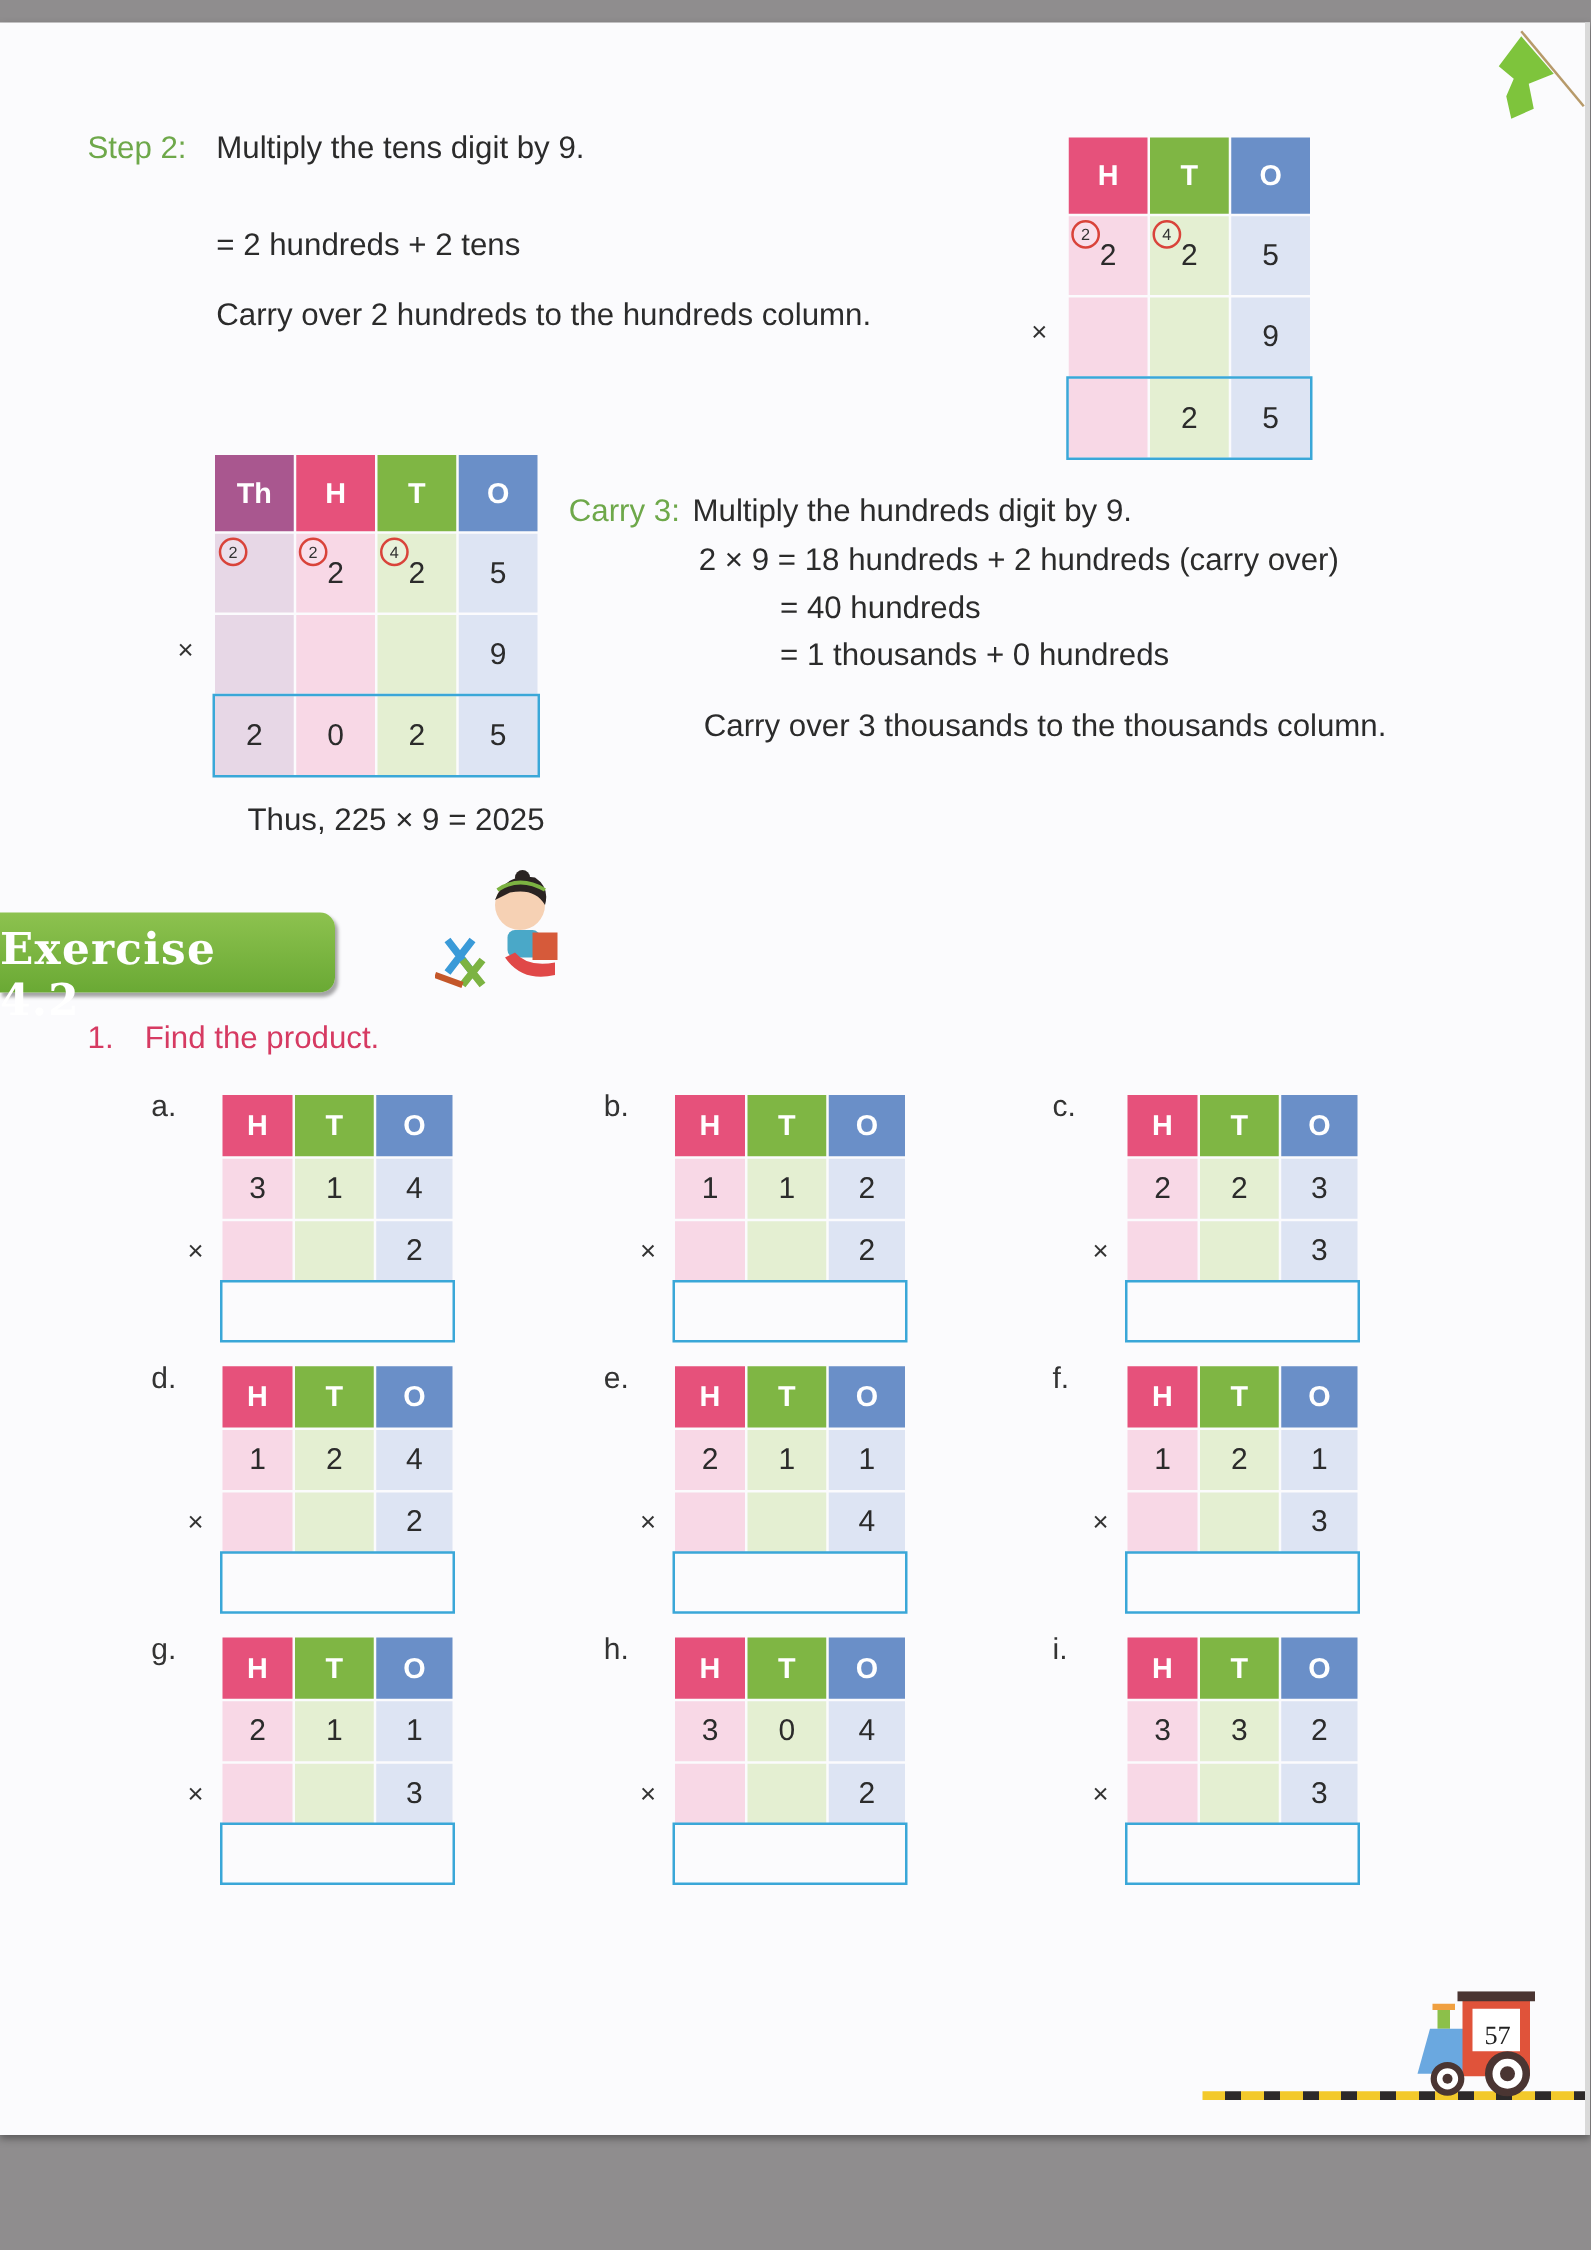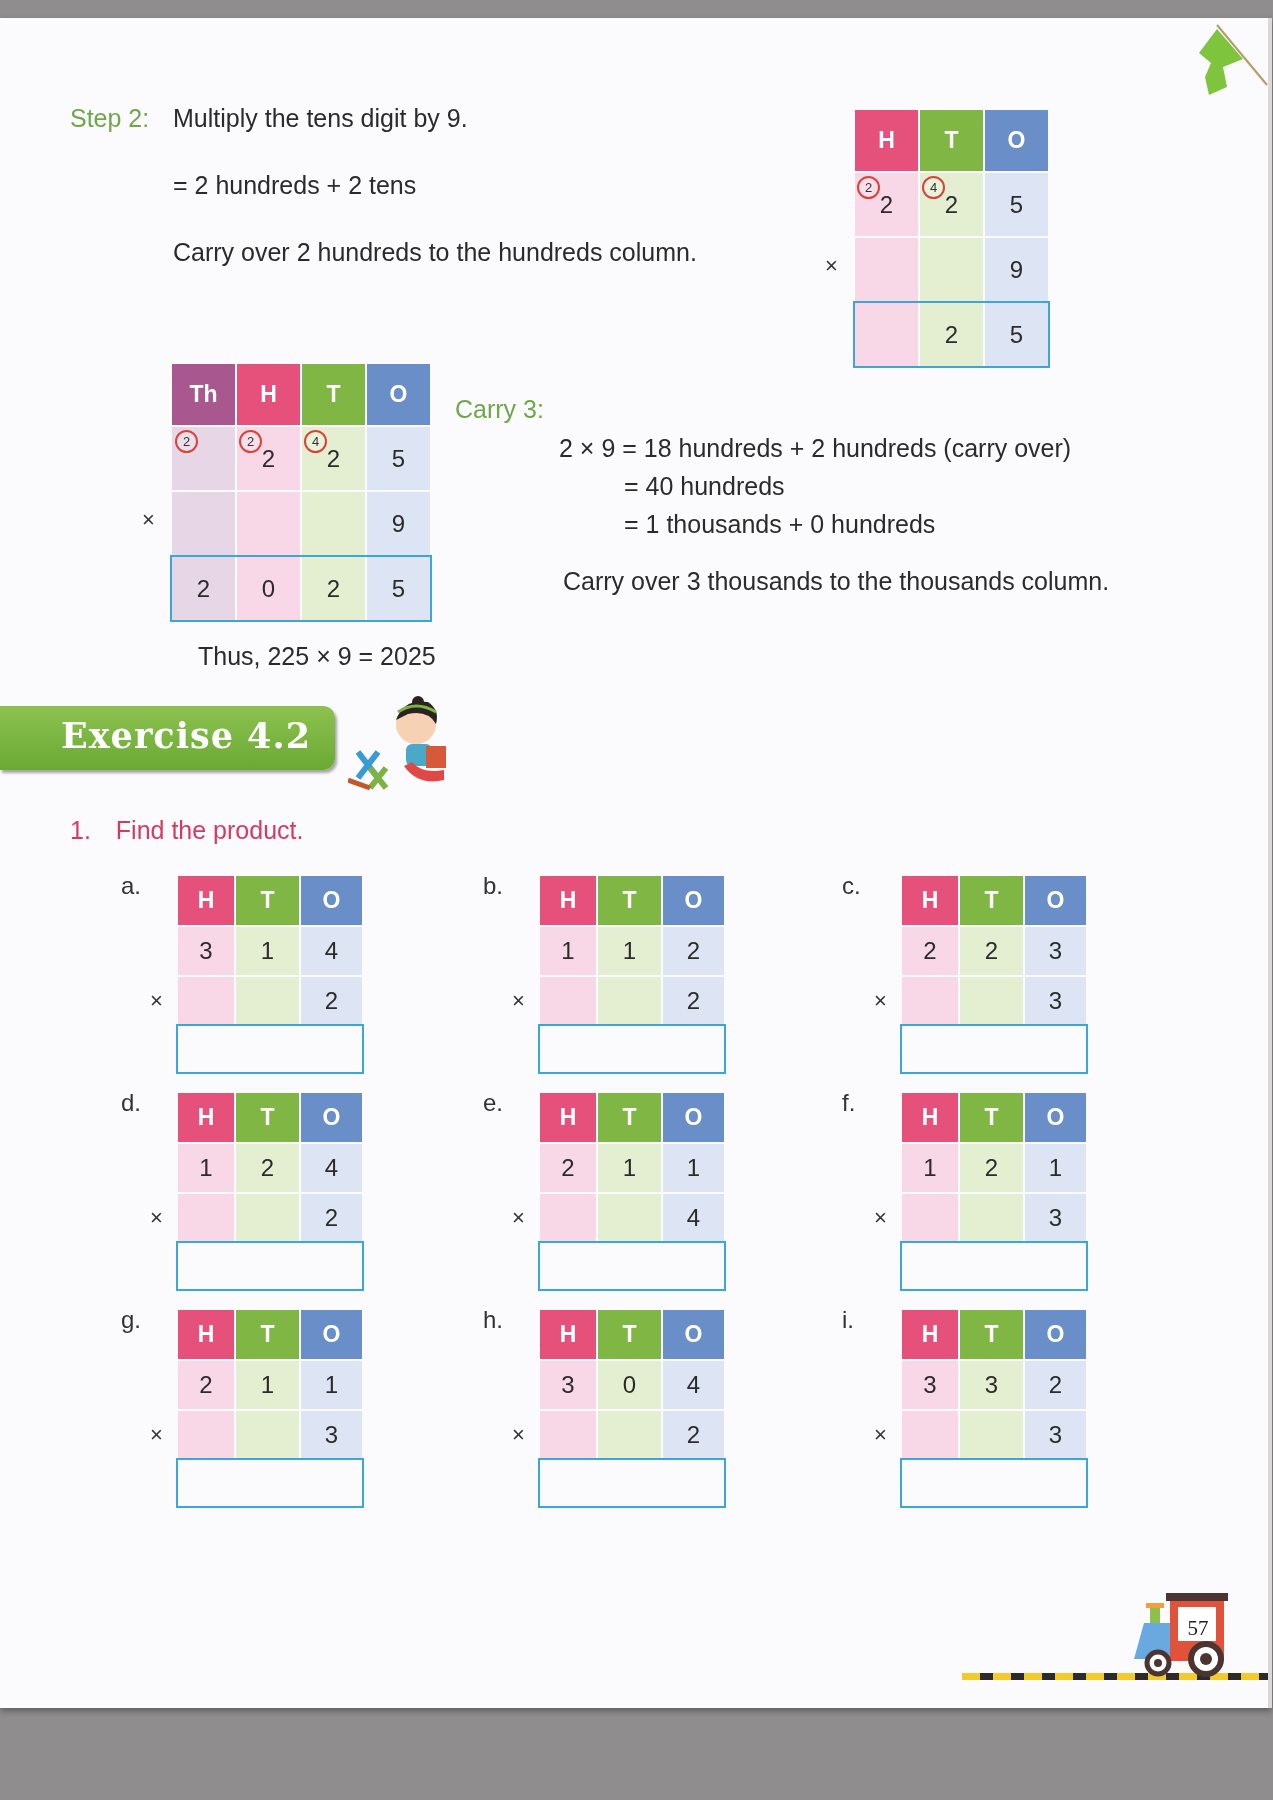--- a/index.html
+++ b/index.html
@@ -34,21 +34,21 @@
   .c-t  { background: #7fb644; }
   .c-o  { background: #6a8fc8; }
   .l-th { background: #e7d7e6; }
   .l-h  { background: #f8d8e6; }
   .l-t  { background: #e4efd2; }
   .l-o  { background: #dde4f3; }
   .ans-box { position: absolute; border: 2px solid #3aa7d8; box-sizing: border-box; }
   .times { position: absolute; font-size: 22px; color: #333; }
   .q-label { position: absolute; font-size: 24px; color: #333; }
   .exercise-banner {
-    position: absolute; left: 0; top: 688px; width: 335px; height: 64px;
+    position: absolute; left: 0; top: 712px; width: 268px; height: 64px;
     background: linear-gradient(180deg, #8dc24f 0%, #6aa934 100%);
     border-radius: 0 12px 12px 0;
     box-shadow: 2px 3px 3px rgba(0,0,0,0.35);
   }
   .exercise-banner span {
     position: absolute; right: 24px; top: 9px; font-family: "DejaVu Serif", serif;
     font-weight: bold; font-size: 35px; color: #fff; letter-spacing: 1px;
   }
   .find-text { position: absolute; left: 70px; top: 798px; font-size: 25px; color: #d63a62; }
   .track {
@@ -61,21 +61,21 @@
 
 <div class="page">
 
   <svg class="abs" style="left:1185px;top:5px" width="85" height="80">
     <line x1="32" y1="2" x2="82" y2="62" stroke="#b79a6a" stroke-width="2"></line>
     <path d="M32 6 L58 36 L38 44 L42 64 L24 72 L20 54 L26 40 L14 30 Z" fill="#7ec43c"></path>
   </svg>
 
   <div class="abs step-label" style="left:70px;top:86px">Step 2:</div>
   <div class="abs body-text" style="left:173px;top:86px">Multiply the tens digit by 9.</div>
-  <div class="abs body-text" style="left:173px;top:153px">= 2 hundreds + 2 tens</div>
+  <div class="abs body-text" style="left:173px;top:164px">= 2 hundreds + 2 tens</div>
   <div class="abs body-text" style="left:173px;top:220px">Carry over 2 hundreds to the hundreds column.</div>
 
   <div class="pv" style="left:855px;top:92px">
     <div class="hdr c-h" style="left:0;top:0;width:63px;height:61px">H</div>
     <div class="hdr c-t" style="left:65px;top:0;width:63px;height:61px">T</div>
     <div class="hdr c-o" style="left:130px;top:0;width:63px;height:61px">O</div>
     <div class="cell l-h" style="left:0;top:63px;width:63px;height:63px">2</div>
     <div class="cell l-t" style="left:65px;top:63px;width:63px;height:63px">2</div>
     <div class="cell l-o" style="left:130px;top:63px;width:63px;height:63px">5</div>
     <div class="carry" style="left:2px;top:66px">2</div>
@@ -111,20 +111,21 @@
     <div class="times" style="left:-30px;top:143px">×</div>
 
     <div class="cell l-th" style="left:0;top:193px;width:63px;height:63px">2</div>
     <div class="cell l-h" style="left:65px;top:193px;width:63px;height:63px">0</div>
     <div class="cell l-t" style="left:130px;top:193px;width:63px;height:63px">2</div>
     <div class="cell l-o" style="left:195px;top:193px;width:63px;height:63px">5</div>
     <div class="ans-box" style="left:-2px;top:191px;width:262px;height:67px"></div>
   </div>
 
   <div class="abs step-label" style="left:455px;top:377px">Carry 3:</div>
+  <div class="abs body-text" style="left:554px;top:377px">Multiply the hundreds digit by 9.</div>
   <div class="abs body-text" style="left:559px;top:416px">2 × 9 = 18 hundreds + 2 hundreds (carry over)</div>
   <div class="abs body-text" style="left:624px;top:454px">= 40 hundreds</div>
   <div class="abs body-text" style="left:624px;top:492px">= 1 thousands + 0 hundreds</div>
   <div class="abs body-text" style="left:563px;top:549px">Carry over 3 thousands to the thousands column.</div>
 
   <div class="abs body-text" style="left:198px;top:624px">Thus, 225 × 9 = 2025</div>
 
   <div class="exercise-banner">
     <span>Exercise 4.2</span>
   </div>

